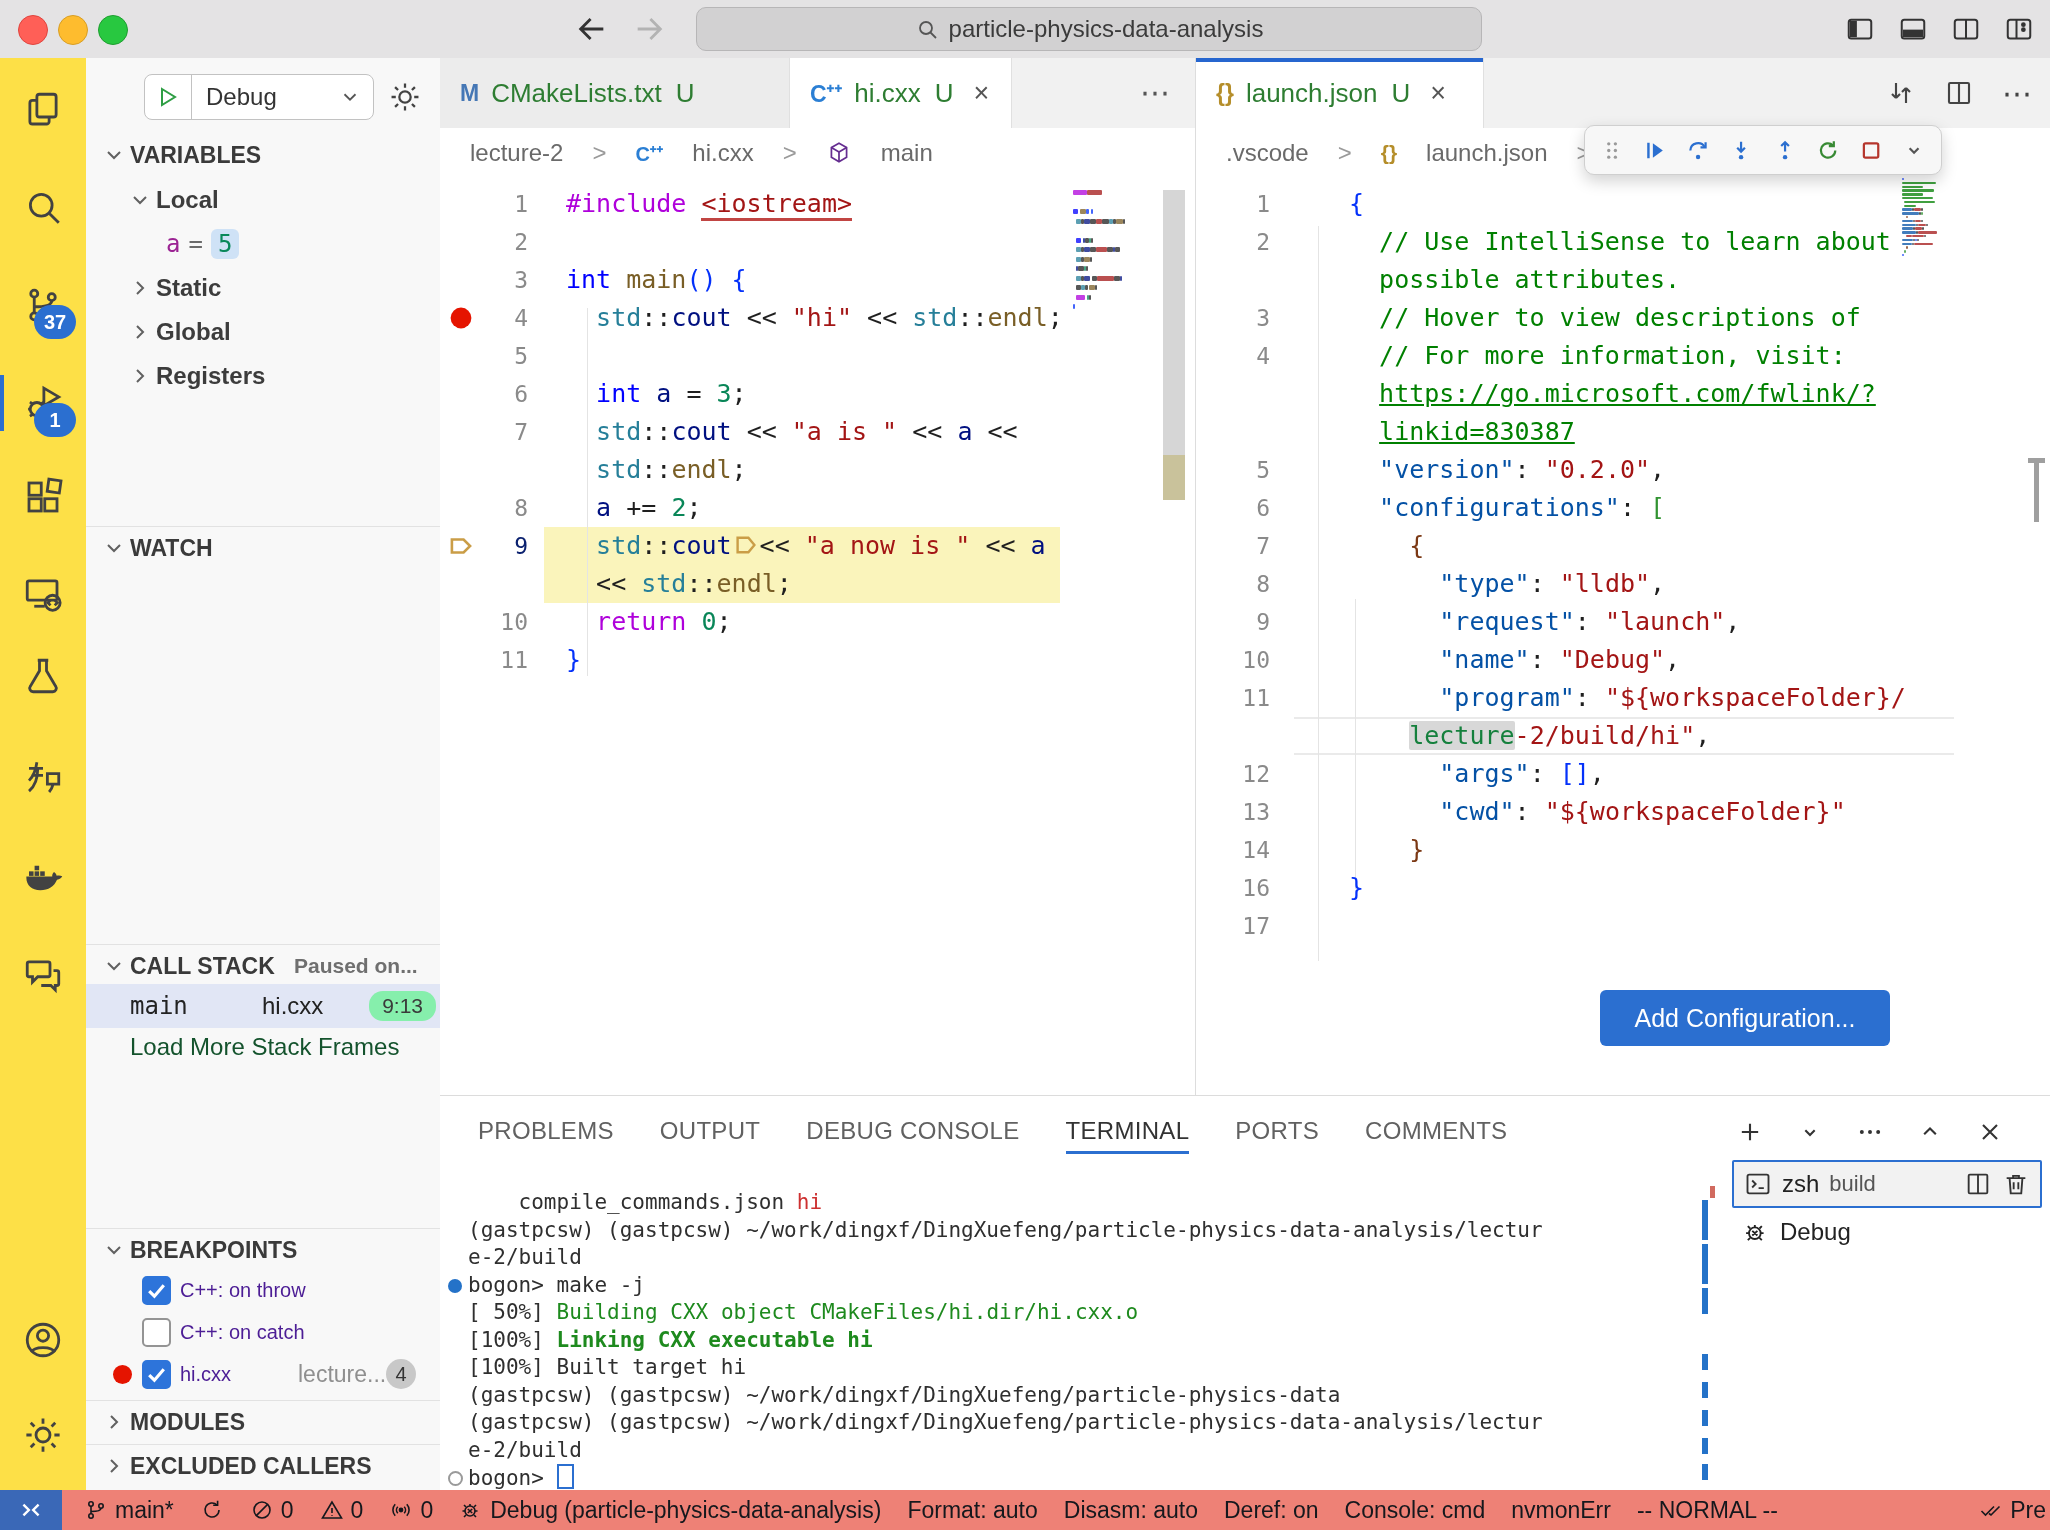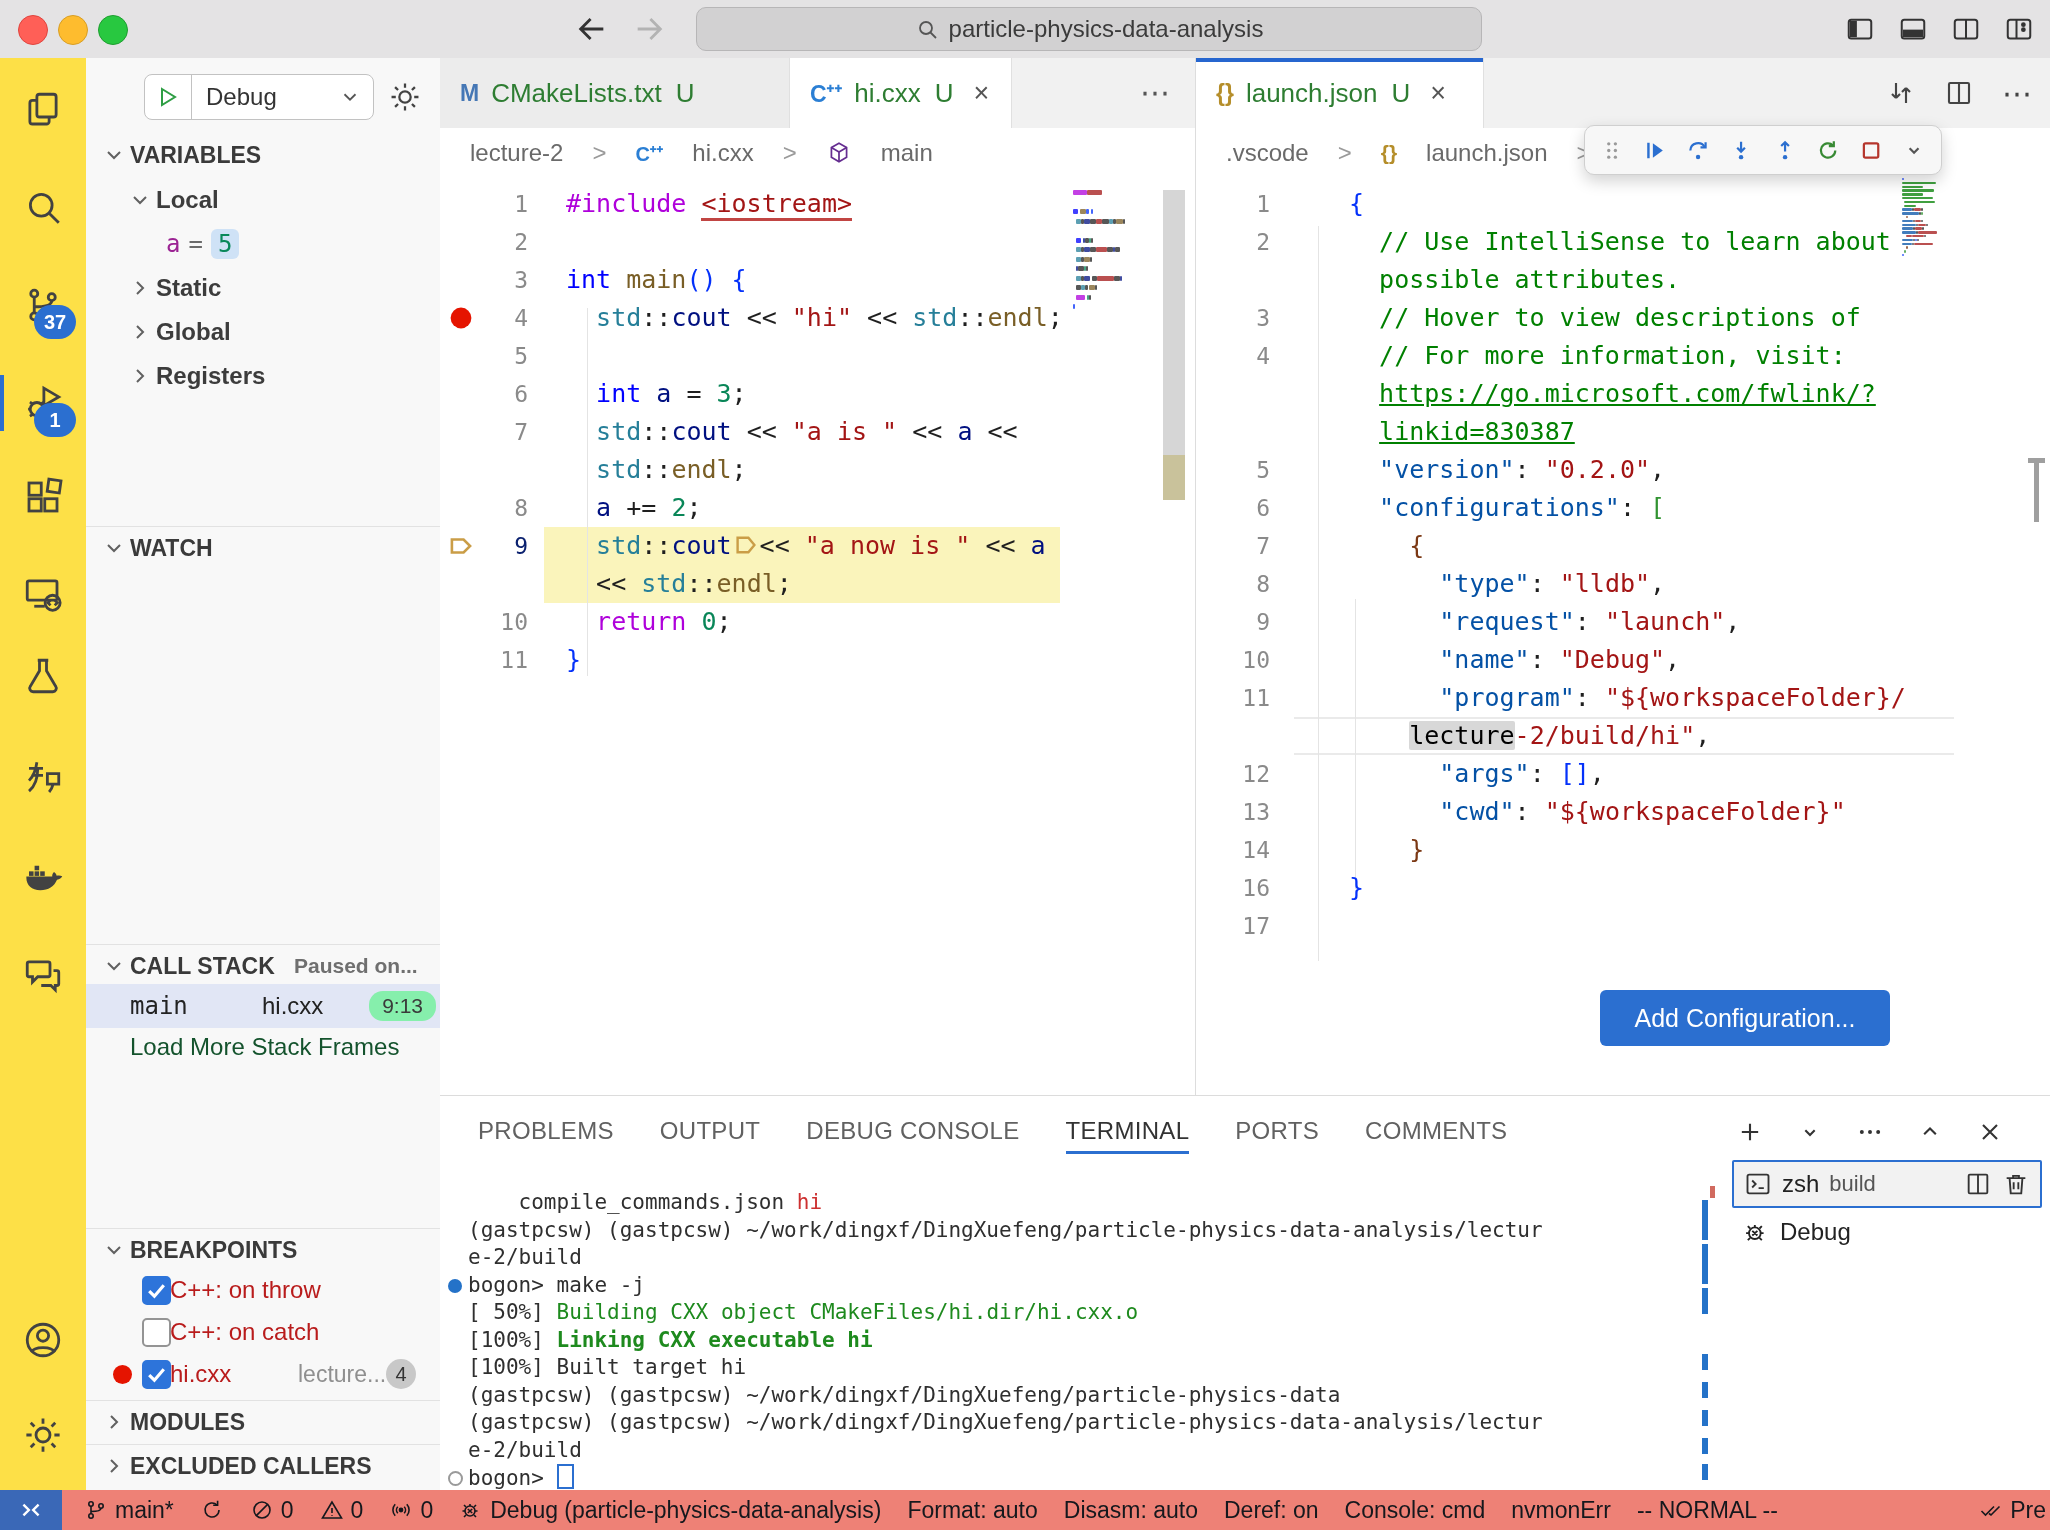--- a/index.html
+++ b/index.html
@@ -55,21 +55,21 @@
   #sb-frame{position:absolute;left:0;top:926px;width:354px;height:44px;background:#e1e6f5;display:flex;align-items:center}
   #sb-frame .fn{position:absolute;left:44px;font-family:"DejaVu Sans Mono",monospace;font-size:24px;color:#222}
   #sb-frame .ff{position:absolute;left:176px;font-size:24px;color:#222}
   #sb-frame .fp{position:absolute;right:4px;background:#86efac;border-radius:14px;padding:3px 13px;font-size:21px;color:#3a3a3a}
   #sb-loadmore{position:absolute;left:44px;top:970px;height:38px;display:flex;align-items:center;
     font-size:24px;color:#14532d;white-space:nowrap;max-width:300px;overflow:hidden}
   .bp-row{position:absolute;left:0;width:354px;height:42px;display:flex;align-items:center}
   .bp-dot{position:absolute;left:27px;width:19px;height:19px;border-radius:50%;background:#e51400}
   .cb{position:absolute;left:56px;width:25px;height:25px;border-radius:5px;border:2px solid #949494;background:#fff}
   .cb.on{background:#2d74da;border-color:#2d74da}
-  .bp-label{position:absolute;left:84px;font-size:24px;color:#b91c1c}
+  .bp-label{position:absolute;left:94px;font-size:20px;color:#4c1d95}
   .bp-detail{position:absolute;left:212px;font-size:23px;color:#8f8f8f}
   .bp-badge{position:absolute;left:300px;min-width:30px;height:30px;border-radius:15px;background:#c8c8c8;color:#333;
     font-size:20px;display:flex;align-items:center;justify-content:center}
 
   
   #group1{position:absolute;left:440px;top:58px;width:756px;height:1037px;background:#fff}
   #group2{position:absolute;left:1196px;top:58px;width:854px;height:1037px;background:#fff}
   #sash{position:absolute;left:1195px;top:58px;width:1px;height:1037px;background:#ddd}
   .tabbar{position:absolute;left:0;top:0;width:100%;height:70px;background:#f1f1f1;border-bottom:1px solid #e2e2e2}
   .tab{height:70px;display:flex;align-items:center;padding:0 20px;gap:12px;font-size:26px;color:#2e7d32;
@@ -168,21 +168,21 @@
 .tk-var{color:#001080}
 .tk-num{color:#098658}
 .tk-str{color:#a31515}
 .tk-op{color:#1f1f1f}
 .tk-b1{color:#0431fa}
 .tk-b2{color:#319331}
 .tk-b3{color:#7b3814}
 .tk-key{color:#0451a5}
 .tk-cmt{color:#008000}
 .tk-link{color:#008000}
-.tk-strhl{color:#000000}
+.tk-strhl{color:#15803d}
 </style></head>
 <body>
 
 <div id="app">
 
   <div id="titlebar">
     <div class="tl" id="tl-close"></div>
     <div class="tl" id="tl-min"></div>
     <div class="tl" id="tl-max"></div>
     <span class="navarrow" id="nav-back">

